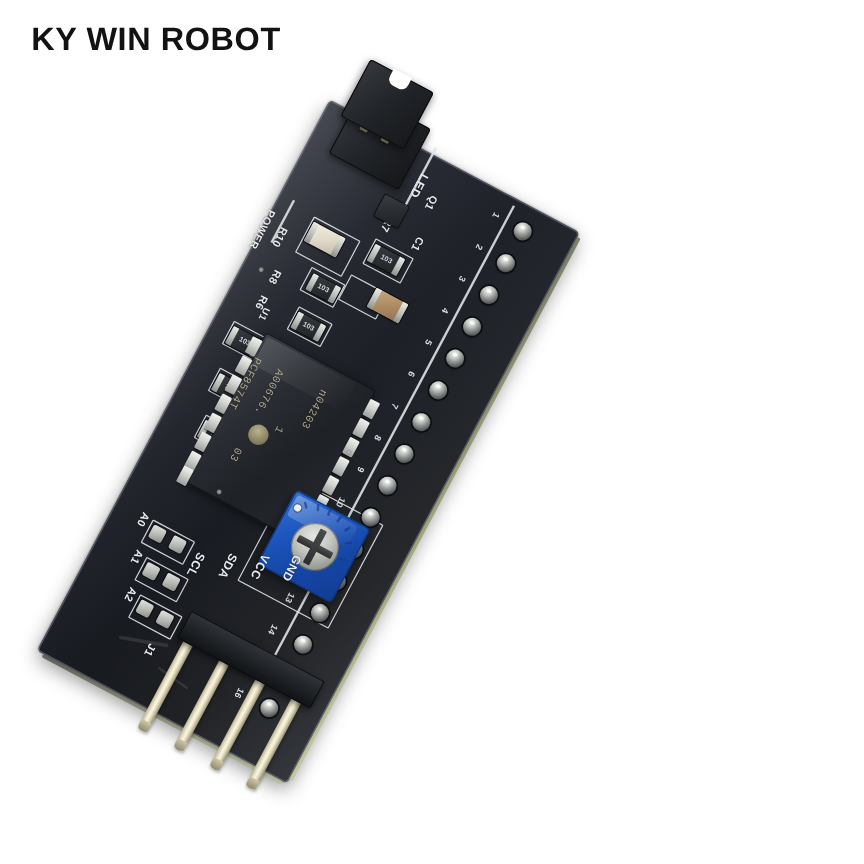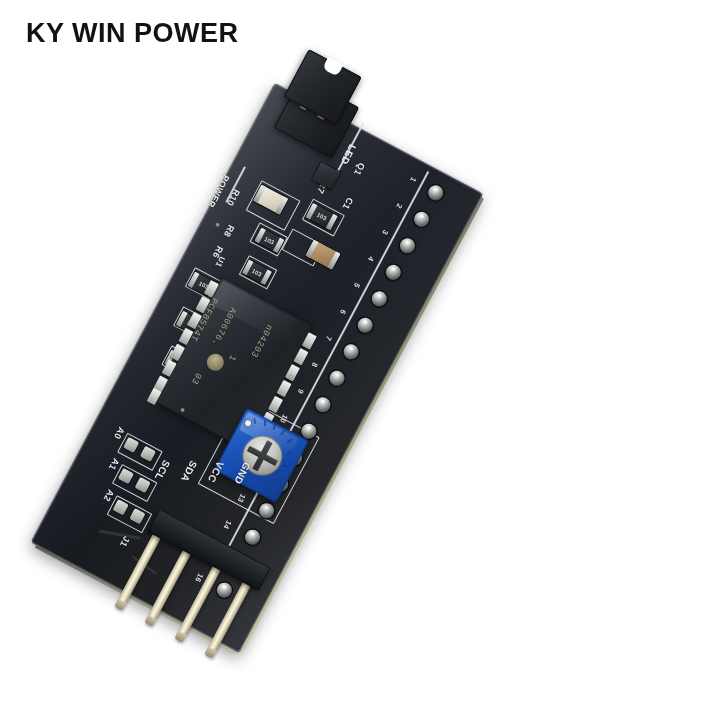--- a/index.html
+++ b/index.html
@@ -201,21 +201,21 @@
   
   .via{position:absolute;width:4px;height:4px;border-radius:50%;
        background:radial-gradient(circle,#c9ccc9,#6d706e);opacity:.75;}
   .scratch{position:absolute;background:rgba(255,255,255,.1);border-radius:2px;}
 </style>
 </head>
 <body>
 
 <div id="stage">
 
-  <div id="watermark">KY WIN POWER</div>
+  <div id="watermark">KY WIN ROBOT</div>
 
   <div id="board-wrap">
 
     <div id="pcb"></div>
     <div class="edge-right"></div>
     <div class="edge-bottom"></div>
 
     <div id="jumper-block">
       <div id="shroud"></div>
       <div class="jpin" style="left:19px;top:38px;"></div>

